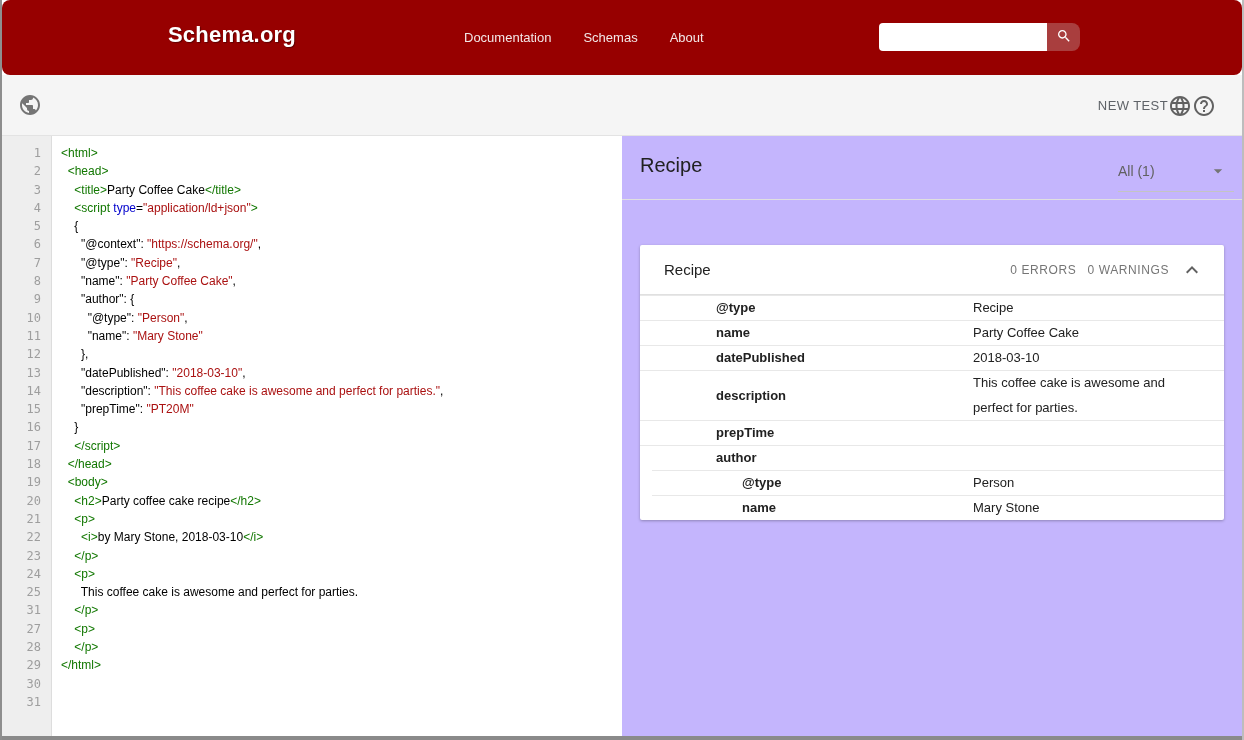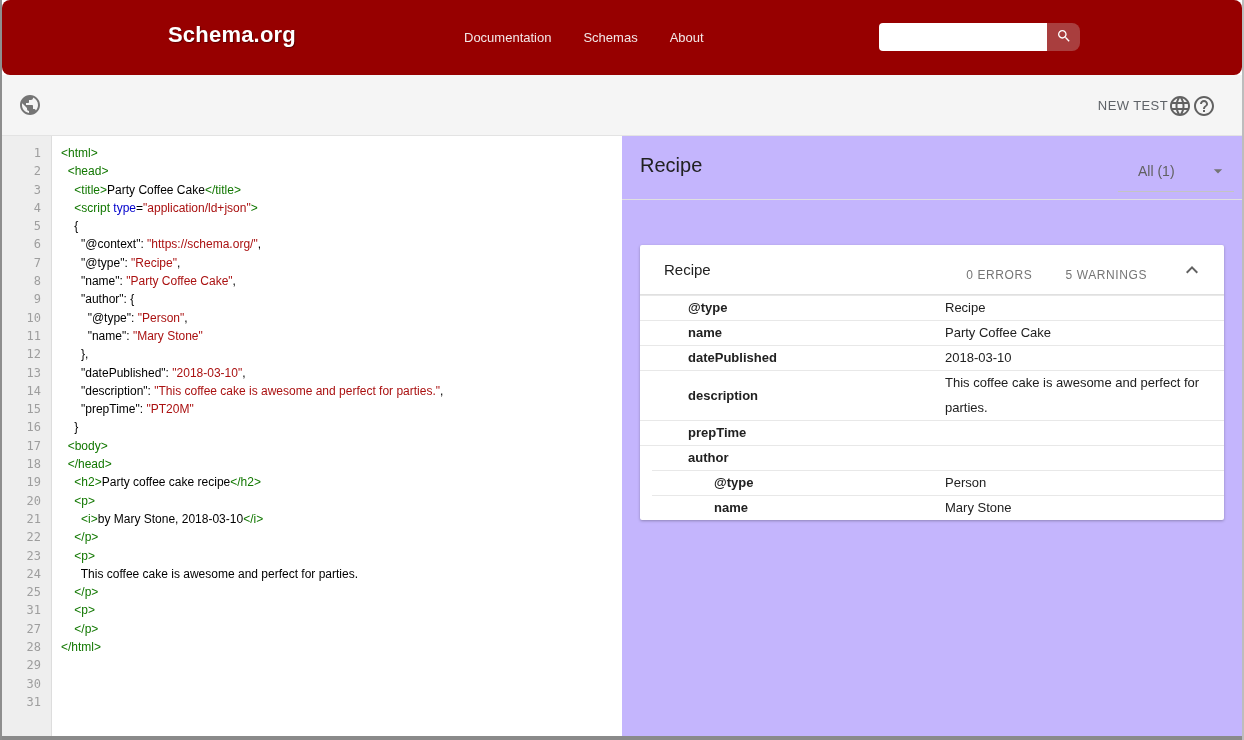--- a/index.html
+++ b/index.html
@@ -44,37 +44,37 @@
   .c-s { color:#aa1111; }   
   .c-k { color:#000000; }   
   .c-p { color:#000000; }   
 
   
   .results-pane { position:absolute; left:620px; top:0; right:0; height:600px; background:#c4b5fd; }
   .results-header { position:absolute; left:0; top:0; right:0; height:64px; border-bottom:1px solid #e0e0e0; }
   .results-title { position:absolute; left:18px; top:18px; font-size:20px; color:#212121; }
   .filter-dd { position:absolute; right:8px; top:14px; width:116px; height:42px; cursor:pointer;
                border-bottom:1px solid #c4c4c4; display:flex; align-items:center; }
-  .filter-label { color:#616161; font-size:14px; margin-left:20px; }
+  .filter-label { color:#616161; font-size:14px; margin-left:0; }
   .filter-arrow { margin-left:auto; margin-right:6px; width:20px; height:20px; }
 
   .card { position:absolute; left:18px; right:18px; top:109px; background:#ffffff; border-radius:2px;
           box-shadow:0 1px 3px rgba(0,0,0,.28); }
   .card-header { height:50px; display:flex; align-items:center; border-bottom:1px solid #e0e0e0;
                  padding:0 20px 0 24px; cursor:pointer; }
   .card-title { font-size:15px; color:#212121; }
-  .card-status { margin-left:auto; display:flex; align-items:flex-end; gap:33px; }
+  .card-status { margin-left:auto; display:flex; align-items:center; gap:11px; }
   .status-label { color:#757575; font-size:12px; letter-spacing:.6px; }
   .collapse { width:24px; height:24px; cursor:pointer; }
 
   .rows {}
   .row { position:relative; cursor:pointer; }
   .row .rule { position:absolute; top:0; left:0; right:0; height:1px; background:#e8e8e8; }
   .row.nested .rule { left:12px; }
-  .cells { display:flex; min-height:25px; align-items:center; }
+  .cells { display:flex; min-height:25px; align-items:center;padding-left:28px; }
   .key { width:305px; padding-left:48px; font-size:13px; font-weight:700; color:#212121; }
   .row.nested .key { padding-left:74px; }
   .val { flex:1; padding-right:24px; font-size:13px; color:#212121; line-height:25px; }
 
   
   .play-btn { position:absolute; left:594px; top:603px; width:56px; height:56px; border-radius:50%;
               background:#9e9e9e; display:flex; align-items:center; justify-content:center;
               cursor:pointer; box-shadow:0 1px 4px rgba(0,0,0,.25); z-index:5; }
 
   
@@ -171,22 +171,23 @@
           <div class="code-line"><span class="c-p">      </span><span class="c-k">"@type"</span><span class="c-p">: </span><span class="c-s">"Recipe"</span><span class="c-p">,</span></div>
           <div class="code-line"><span class="c-p">      </span><span class="c-k">"name"</span><span class="c-p">: </span><span class="c-s">"Party Coffee Cake"</span><span class="c-p">,</span></div>
           <div class="code-line"><span class="c-p">      </span><span class="c-k">"author"</span><span class="c-p">: {</span></div>
           <div class="code-line"><span class="c-p">        </span><span class="c-k">"@type"</span><span class="c-p">: </span><span class="c-s">"Person"</span><span class="c-p">,</span></div>
           <div class="code-line"><span class="c-p">        </span><span class="c-k">"name"</span><span class="c-p">: </span><span class="c-s">"Mary Stone"</span></div>
           <div class="code-line"><span class="c-p">      },</span></div>
           <div class="code-line"><span class="c-p">      </span><span class="c-k">"datePublished"</span><span class="c-p">: </span><span class="c-s">"2018-03-10"</span><span class="c-p">,</span></div>
           <div class="code-line"><span class="c-p">      </span><span class="c-k">"description"</span><span class="c-p">: </span><span class="c-s">"This coffee cake is awesome and perfect for parties."</span><span class="c-p">,</span></div>
           <div class="code-line"><span class="c-p">      </span><span class="c-k">"prepTime"</span><span class="c-p">: </span><span class="c-s">"PT20M"</span></div>
           <div class="code-line"><span class="c-p">    }</span></div>
+          <div class="code-line"><span class="c-p">    </span><span class="c-t">&lt;/script&gt;</span></div>
+          <div class="code-line"><span class="c-p">  </span><span class="c-t">&lt;/head&gt;</span></div>
           <div class="code-line"><span class="c-p">  </span><span class="c-t">&lt;body&gt;</span></div>
-          <div class="code-line"><span class="c-p">  </span><span class="c-t">&lt;/head&gt;</span></div>
           <div class="code-line"><span class="c-p">    </span><span class="c-t">&lt;h2&gt;</span><span class="c-p">Party coffee cake recipe</span><span class="c-t">&lt;/h2&gt;</span></div>
           <div class="code-line"><span class="c-p">    </span><span class="c-t">&lt;p&gt;</span></div>
           <div class="code-line"><span class="c-p">      </span><span class="c-t">&lt;i&gt;</span><span class="c-p">by Mary Stone, 2018-03-10</span><span class="c-t">&lt;/i&gt;</span></div>
           <div class="code-line"><span class="c-p">    </span><span class="c-t">&lt;/p&gt;</span></div>
           <div class="code-line"><span class="c-p">    </span><span class="c-t">&lt;p&gt;</span></div>
           <div class="code-line"><span class="c-p">      This coffee cake is awesome and perfect for parties.</span></div>
           <div class="code-line"><span class="c-p">    </span><span class="c-t">&lt;/p&gt;</span></div>
           <div class="code-line"><span class="c-p">    </span><span class="c-t">&lt;p&gt;</span></div>
           <div class="code-line"><span class="c-p">    </span><span class="c-t">&lt;/p&gt;</span></div>
           <div class="code-line"><span class="c-t">&lt;/html&gt;</span></div>
@@ -204,21 +205,21 @@
               </svg>
           </span>
         </div>
       </div>
 
       <div class="card">
         <div class="card-header">
           <span class="card-title">Recipe</span>
           <span class="card-status">
             <span class="status-label">0 ERRORS</span>
-            <span class="status-label">5 WARNINGS</span>
+            <span class="status-label">0 WARNINGS</span>
             <span class="collapse">
               <svg width="24" height="24" viewBox="0 0 24 24" fill="#616161">
                   <path d="M12 8l-6 6 1.41 1.41L12 10.83l4.59 4.58L18 14l-6-6z"></path>
                 </svg>
             </span>
           </span>
         </div>
         <div class="rows" id="result-rows">
             <div class="row">
               <div class="rule"></div>

